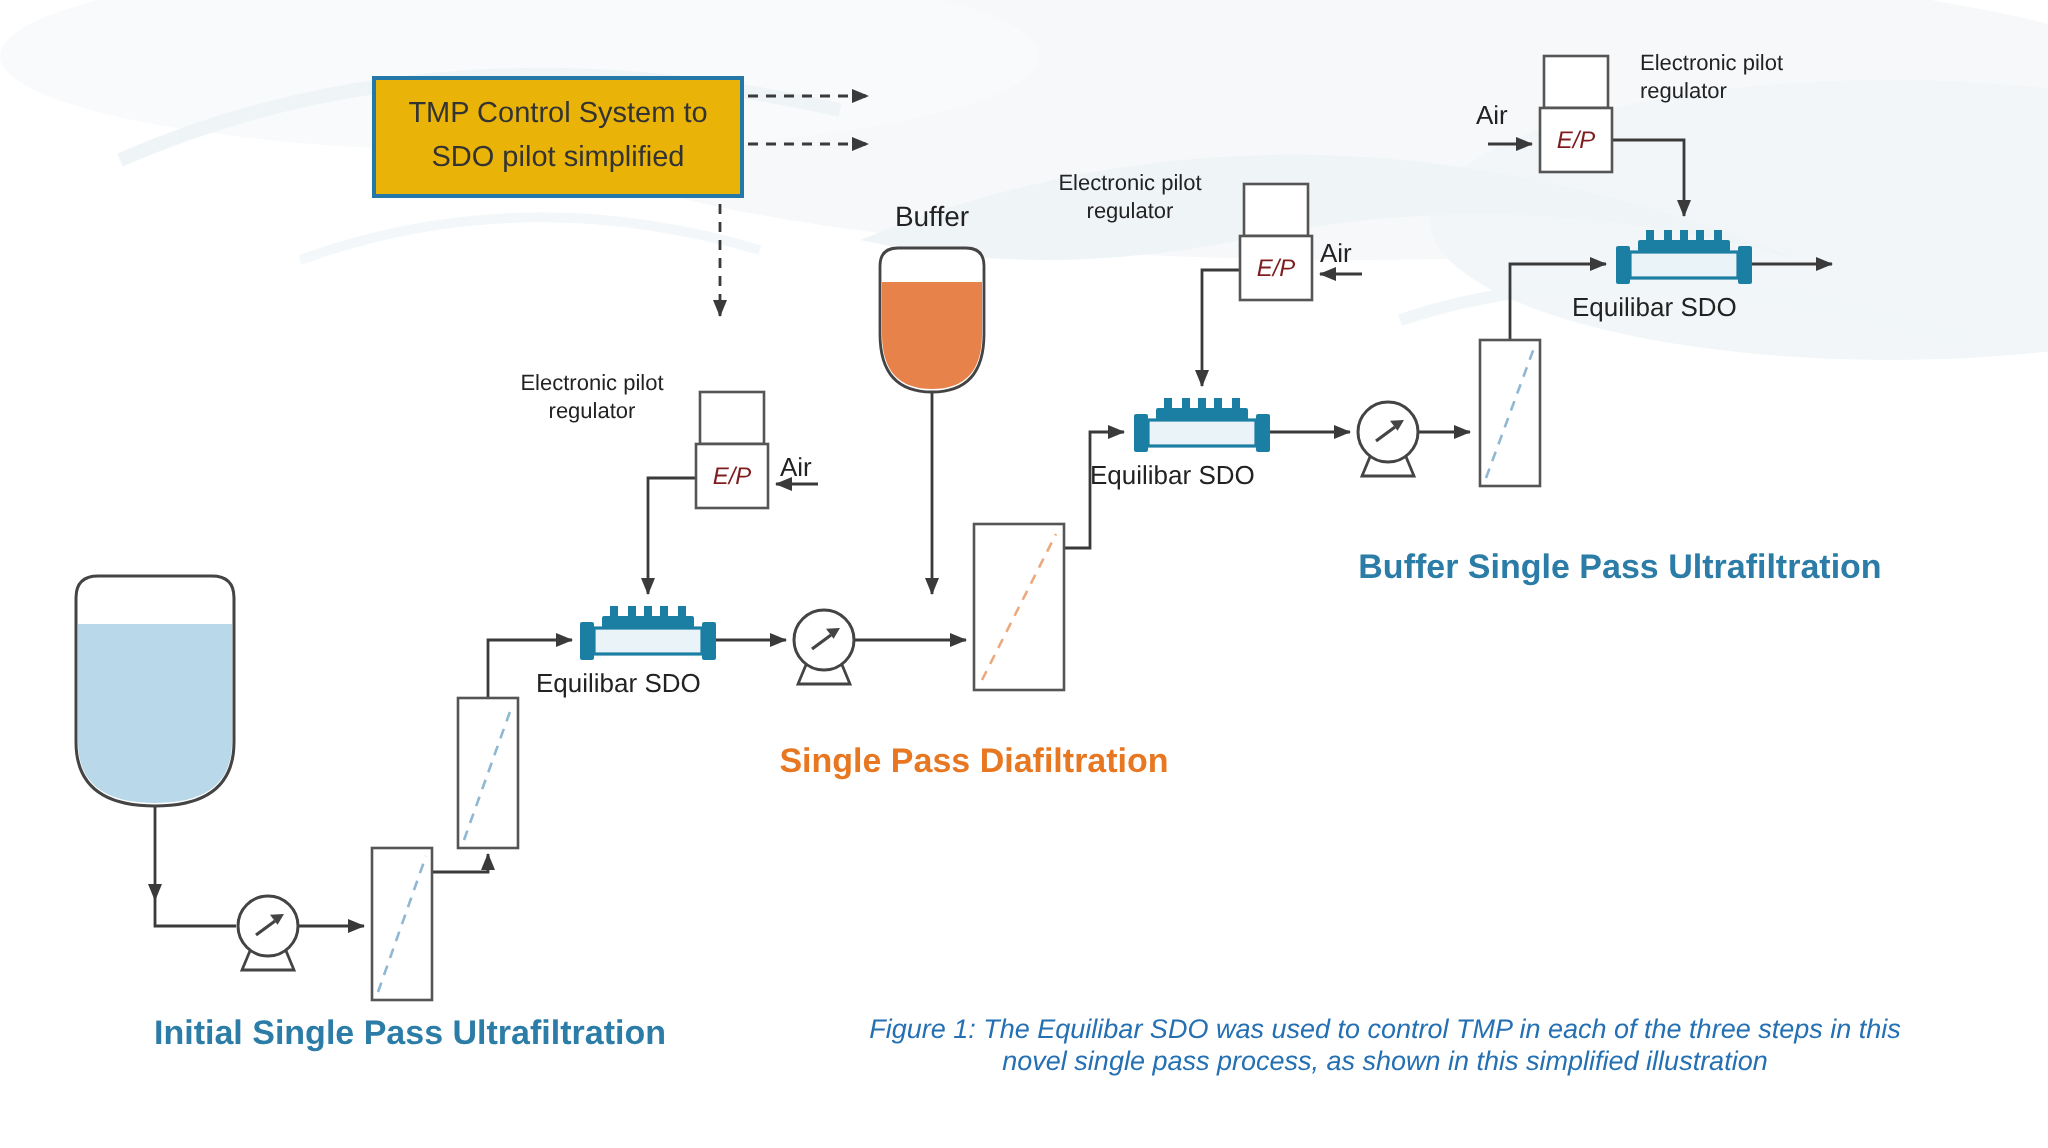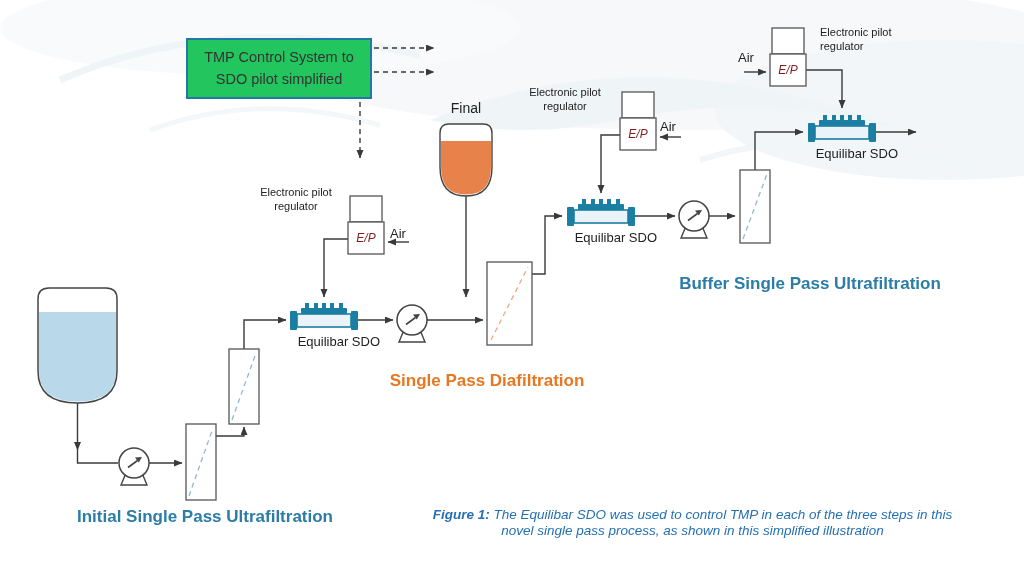--- a/index.html
+++ b/index.html
@@ -4,50 +4,50 @@
 <style>
   html,body{margin:0;padding:0;background:#ffffff;}
   .stage{
     position:relative;width:1024px;height:574px;overflow:hidden;background:#fff;
     font-family:"Liberation Sans", sans-serif;color:#222;
   }
   .layer{position:absolute;left:0;top:0;}
   .ov{position:absolute;box-sizing:border-box;}
   .tmp-box{
     left:186px;top:38px;width:186px;height:61px;
-    border:2px solid #2478a8;background:#22c55e;
+    border:2px solid #2478a8;background:#eab308;
     display:flex;flex-direction:column;align-items:center;justify-content:center;
     font-size:14.5px;line-height:1.45;color:#333;text-align:center;
   }
   .buffer-label{left:438px;top:100px;width:56px;text-align:center;font-size:14px;color:#222;}
   .section-label{font-size:17px;font-weight:600;text-align:center;}
   .lbl-initial{left:55px;top:507px;width:300px;color:#2b7ca6;}
   .lbl-diafiltration{left:382px;top:371px;width:210px;color:#e87722;}
   .lbl-final{left:660px;top:274px;width:300px;color:#2b7ca6;}
-  .valve-label{width:112px;text-align:right;font-size:13px;color:#222;}
+  .valve-label{width:112px;text-align:left;font-size:13px;color:#222;}
   .vl-1{left:268px;top:334px;}
   .vl-2{left:545px;top:230px;}
   .vl-3{left:786px;top:146px;}
   .ep-text{display:flex;align-items:center;justify-content:center;font-size:12px;color:#7f1d1d;font-style:italic;}
   .ep-1{left:348px;top:222px;width:36px;height:32px;}
   .ep-2{left:620px;top:118px;width:36px;height:32px;}
   .ep-3{left:770px;top:54px;width:36px;height:32px;}
   .air-label{font-size:13px;color:#222;width:30px;}
   .air-1{left:390px;top:226px;}
   .air-2{left:660px;top:119px;}
   .air-3{left:738px;top:50px;}
   .reg-label{font-size:11px;line-height:1.25;color:#222;text-align:center;}
   .reg-1{left:240px;top:186px;width:112px;}
   .reg-2{left:509px;top:86px;width:112px;}
   .reg-3{left:820px;top:26px;width:130px;text-align:left;}
   .caption{
     left:370px;top:507px;width:645px;text-align:center;
     font-size:13.5px;font-style:italic;color:#2470b3;line-height:1.18;
   }
-  .caption .fig{font-weight:bold;}
+  .caption .fig{font-weight:normal;}
 </style>
 </head>
 <body>
 
 <div class="stage">
 
   <svg class="layer" width="1024" height="574" viewBox="0 0 1024 574">
     <defs>
       <marker id="arr" markerWidth="10" markerHeight="8" refX="8" refY="3.5" orient="auto" markerUnits="userSpaceOnUse">
         <path d="M0,0 L8.5,3.5 L0,7 Z" fill="#3a3a3a"></path>
@@ -156,21 +156,21 @@
     <use href="#ep-sym" transform="translate(348,222)"></use>
     <use href="#ep-sym" transform="translate(620,118)"></use>
     <use href="#ep-sym" transform="translate(770,54)"></use>
   </svg>
 
   <div class="ov tmp-box">
     <div>TMP Control System to</div>
     <div>SDO pilot simplified</div>
   </div>
 
-  <div class="ov buffer-label">Final</div>
+  <div class="ov buffer-label">Buffer</div>
 
   <div class="ov section-label lbl-initial">Initial Single Pass Ultrafiltration</div>
   <div class="ov section-label lbl-diafiltration">Single Pass Diafiltration</div>
   <div class="ov section-label lbl-final">Buffer Single Pass Ultrafiltration</div>
 
   <div class="ov valve-label vl-1">Equilibar SDO</div>
   <div class="ov valve-label vl-2">Equilibar SDO</div>
   <div class="ov valve-label vl-3">Equilibar SDO</div>
 
   <div class="ov ep-text ep-1">E/P</div>

